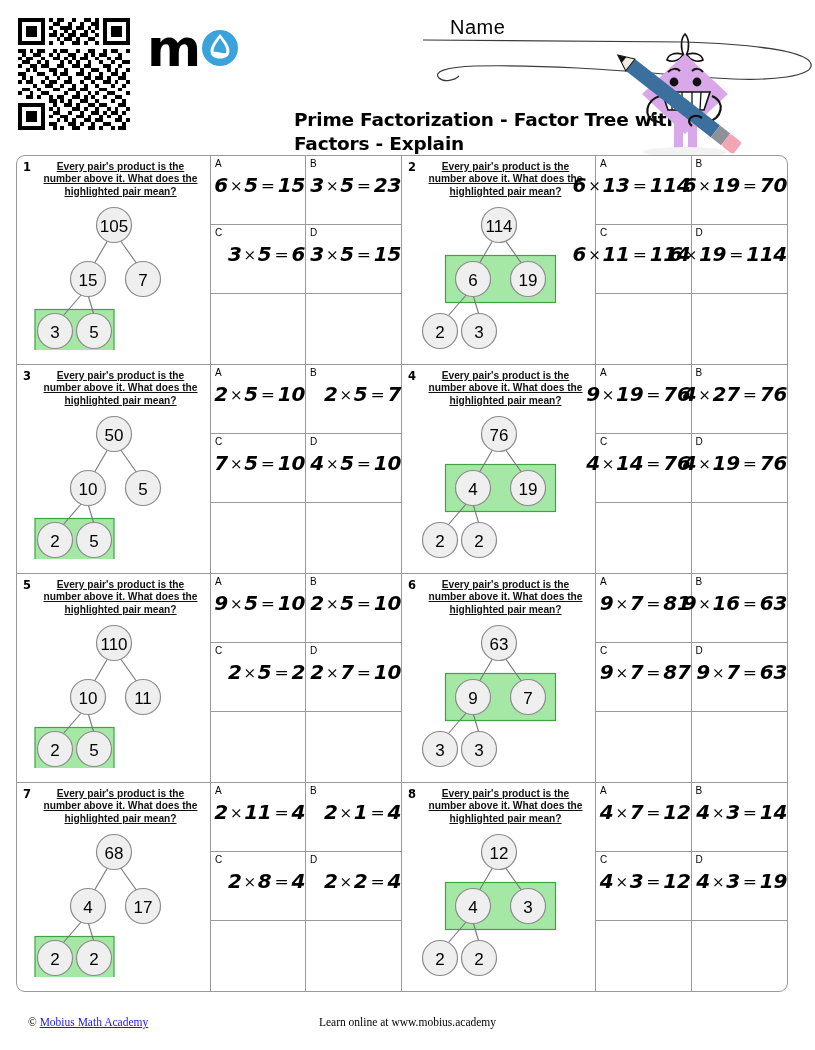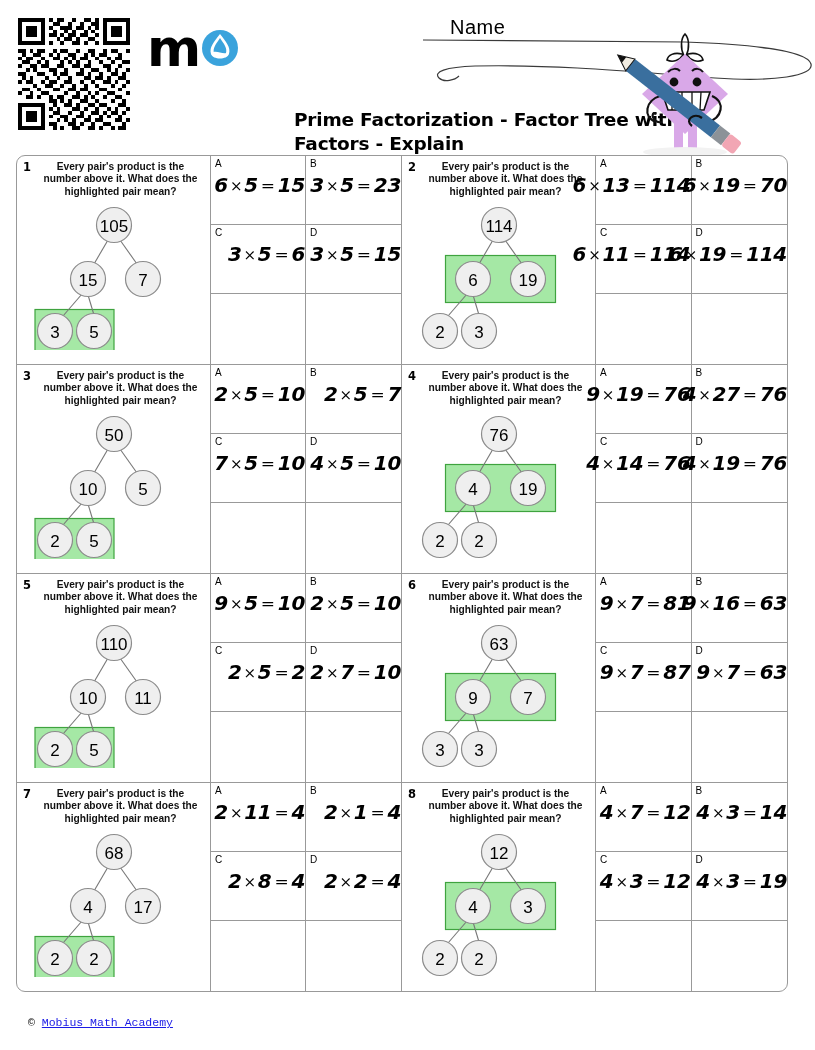--- a/index.html
+++ b/index.html
@@ -126,20 +126,21 @@
     font-size: 11.5px;
   }
   .prompt-text {
     padding: 5px 8px 0 22px;
     text-align: center;
     font-family: "Liberation Sans", sans-serif;
     font-size: 10.2px;
     line-height: 1.22;
     font-weight: 600;
     color: #111;
+    text-decoration: underline;
   }
   .tree-area {
     position: relative;
     width: 194px;
     height: 152px;
   }
   .tree-area svg { display: block; }
 
   .opts-col {
     flex: 1;
@@ -191,21 +192,21 @@
     font-weight: bold;
     font-size: 20px;
   }
 
   
   .footer {
     position: absolute;
     left: 0; bottom: 14px;
     width: 762px;
     height: 20px;
-    font-family: Liberation Mono, monospace;
+    font-family: Liberation Serif, serif;
     font-size: 11.5px;
   }
   .f-left {
     position: absolute; left: 28px; top: 0;
     color: #000;
   }
   .f-left a {
     color: #1a1ae6;
     text-decoration: underline;
   }
@@ -971,14 +972,15 @@
     </div>
   </div>
   </div>
   </div>
 
 <div class="footer">
   <div class="f-left">
     <span>©</span>
     <a href="#">Mobius Math Academy</a>
   </div>
+  <div class="f-center">Learn online at www.mobius.academy</div>
   <div class="f-right">1 of 1</div>
 </div>
 
 </body></html>

